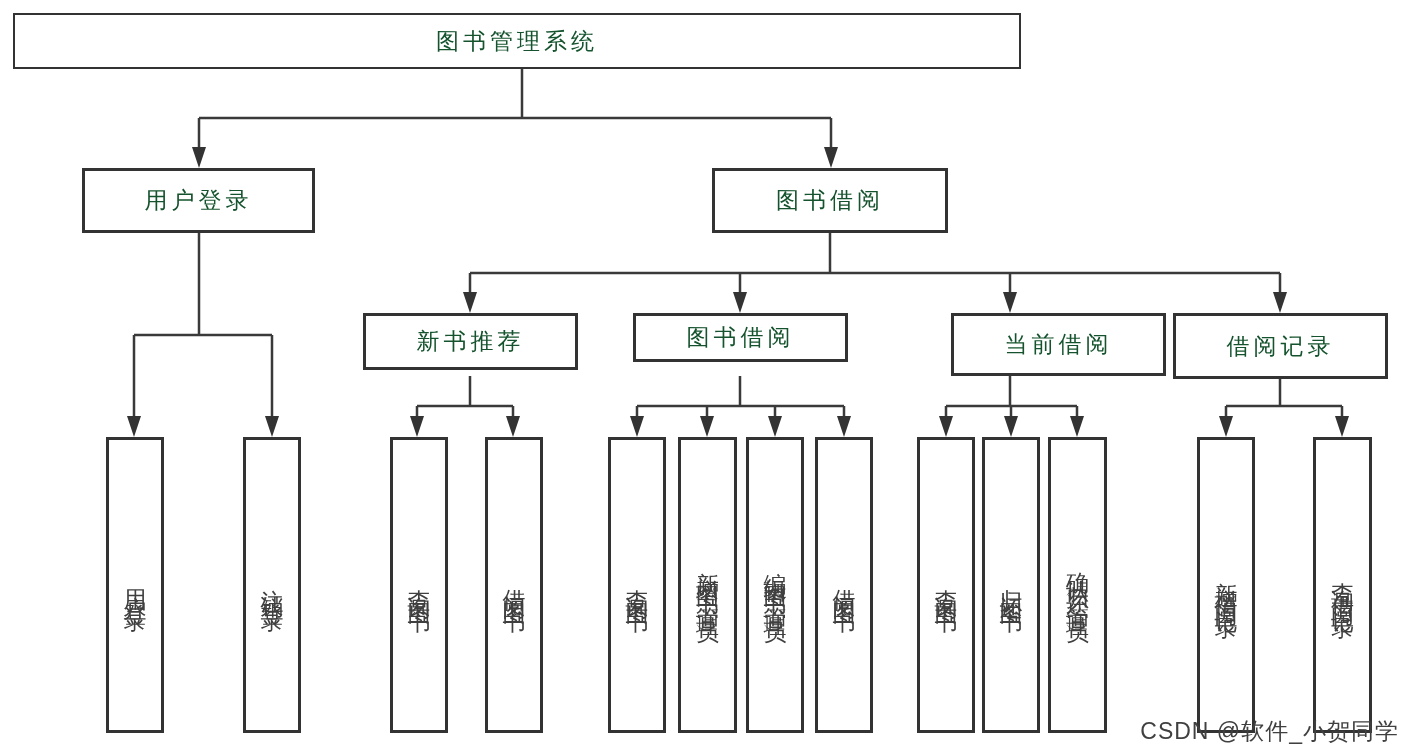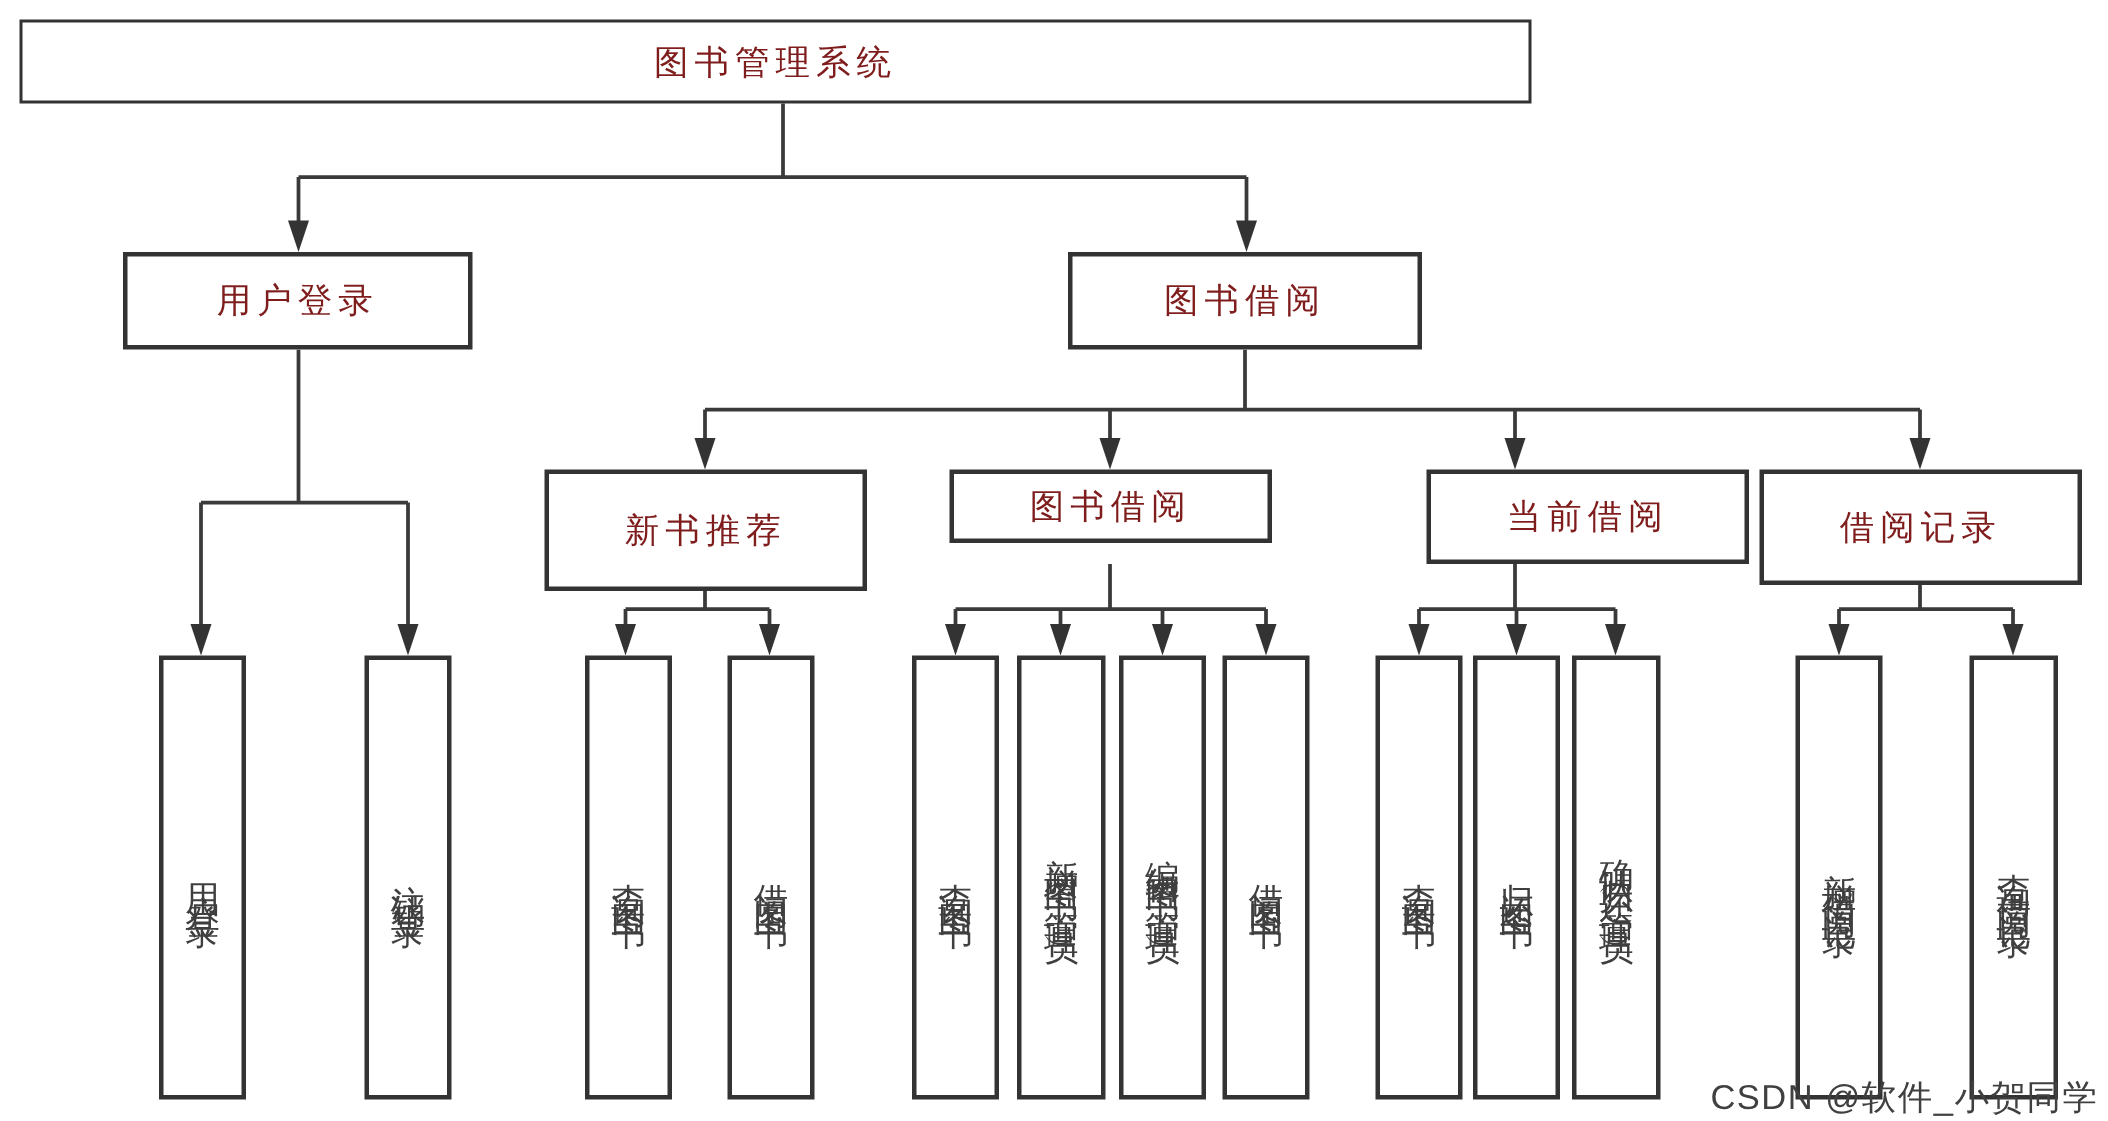--- a/index.html
+++ b/index.html
@@ -7,21 +7,21 @@
     position:relative;width:1405px;height:747px;background:#ffffff;overflow:hidden;
     font-family:"Liberation Sans","DejaVu Sans",sans-serif;color:#3f3f3f;
   }
   .connectors{position:absolute;left:0;top:0;width:1405px;height:747px;}
   .box{
     position:absolute;box-sizing:border-box;background:#ffffff;
     border:3px solid #333333;display:flex;align-items:center;justify-content:center;
   }
   .box.root{border-width:2px;}
   .hlabel{
-    font-size:23px;letter-spacing:4px;color:#7f1d1d;white-space:nowrap;
+    font-size:23px;letter-spacing:4px;color:#14532d;white-space:nowrap;
   }
   .vbox .vlabel{
     writing-mode:vertical-rl;font-size:23px;letter-spacing:7px;color:#3f3f3f;
     line-height:1;white-space:nowrap;
   }
   .watermark{
     position:absolute;right:6px;top:716px;font-size:23px;color:#404040;
     letter-spacing:1px;white-space:nowrap;
   }
 </style>
@@ -67,30 +67,30 @@
     <span class="hlabel">图书管理系统</span>
   </div>
 
   <div class="box" style="left:82px;top:168px;width:233px;height:65px;">
     <span class="hlabel">用户登录</span>
   </div>
   <div class="box" style="left:712px;top:168px;width:236px;height:65px;">
     <span class="hlabel">图书借阅</span>
   </div>
 
-  <div class="box" style="left:363px;top:313px;width:215px;height:81px;">
+  <div class="box" style="left:363px;top:313px;width:215px;height:57px;">
     <span class="hlabel">新书推荐</span>
   </div>
   <div class="box" style="left:633px;top:313px;width:215px;height:49px;">
     <span class="hlabel">图书借阅</span>
   </div>
   <div class="box" style="left:903px;top:313px;width:215px;height:63px;margin-left:48px;">
     <span class="hlabel">当前借阅</span>
   </div>
-  <div class="box" style="left:1173px;top:313px;width:215px;height:77px;">
+  <div class="box" style="left:1173px;top:313px;width:215px;height:66px;">
     <span class="hlabel">借阅记录</span>
   </div>
 
   <div class="box vbox" style="left:106px;top:437px;width:58px;height:296px;">
     <span class="vlabel">用户登录</span>
   </div>
   <div class="box vbox" style="left:243px;top:437px;width:58px;height:296px;">
     <span class="vlabel">注销登录</span>
   </div>
 

